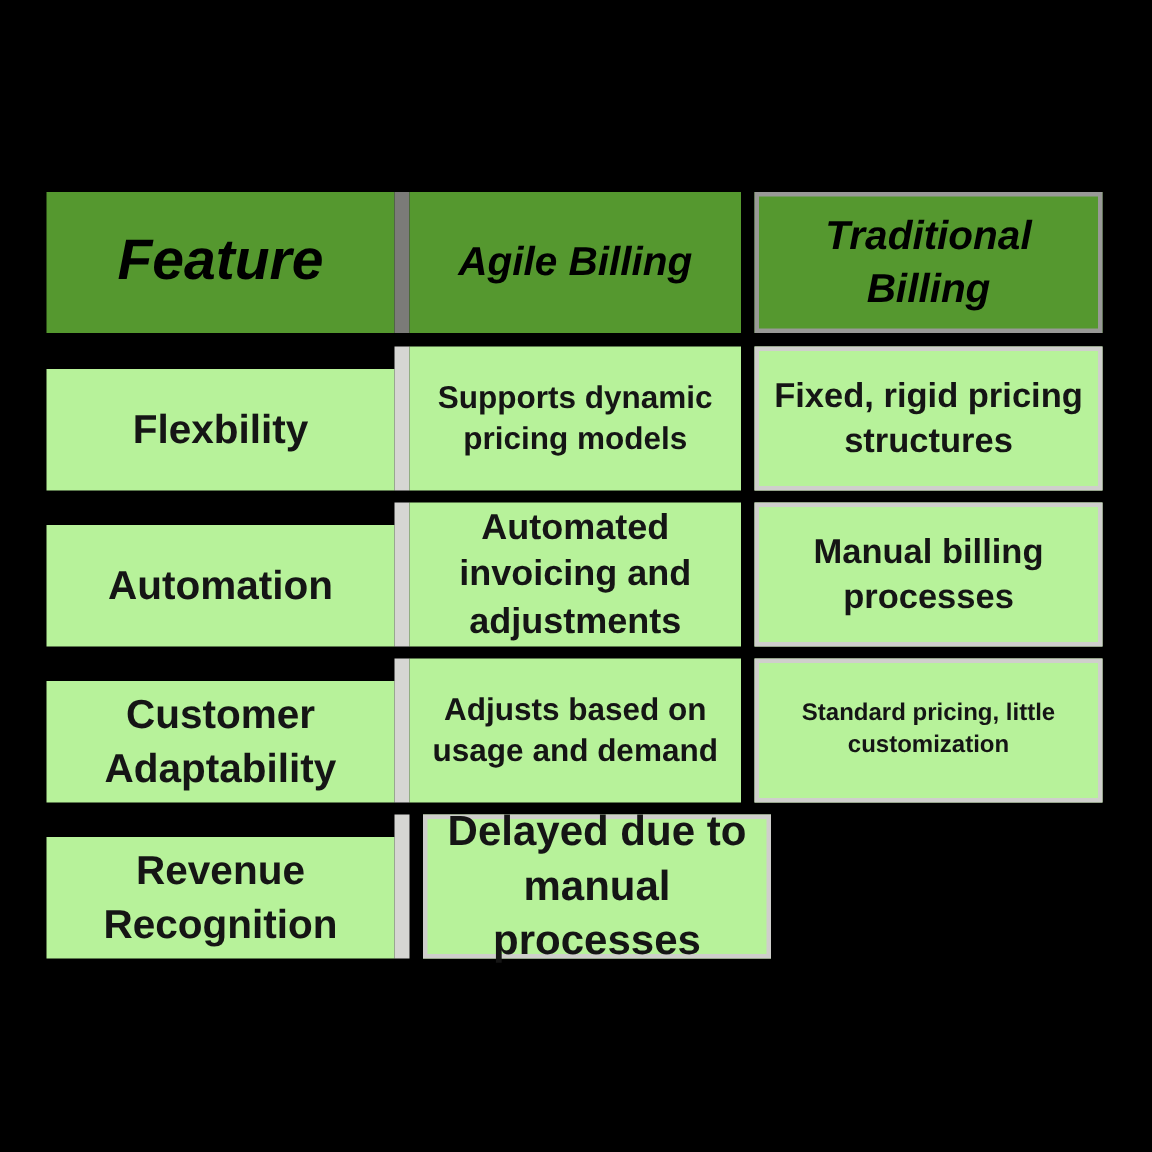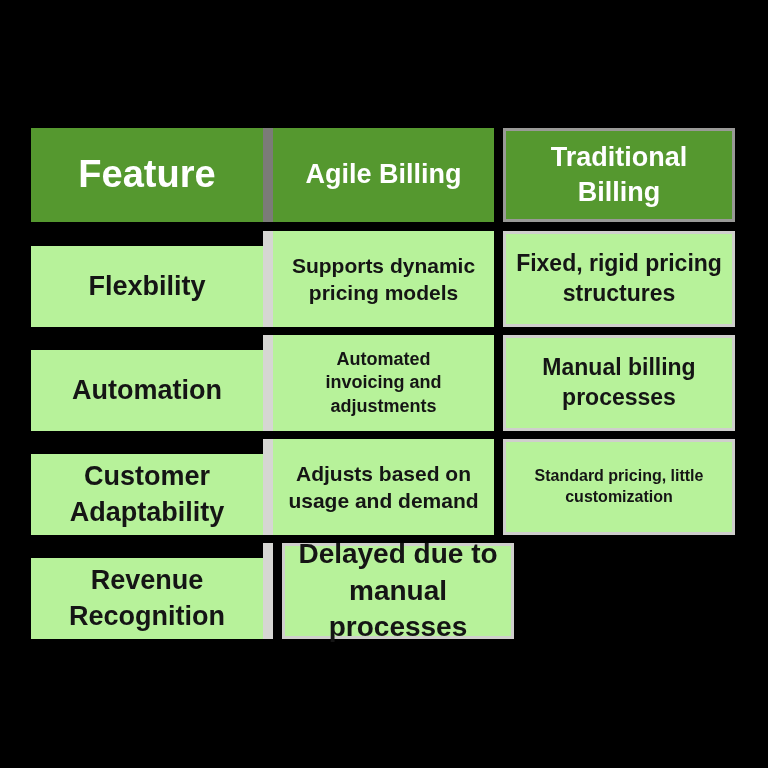--- a/index.html
+++ b/index.html
@@ -39,38 +39,38 @@
   }
   .col1 { width: 232px; }
   .divider { width: 10px; }
   .col2 { width: 221px; }
   .colgap { width: 9px; background: transparent; }
   .col3 { width: 232px; }
 
   
   .header-row .col1,
   .header-row .col2,
-  .header-row .col3 { background: #55982f; color: #ffffff; }
+  .header-row .col3 { background: #55982f; color: #000000; font-style: italic; }
   .header-row .divider { background: #7b7b78; }
   .header-row .col3 { border: 3px solid #999997; }
   .header-row .col1 { font-size: 38px; }
   .header-row .col2, .header-row .col3 { font-size: 27px; padding: 0 18px; }
 
   
   .body-row .col1,
   .body-row .col2,
   .body-row .col3 { background: #b7f29a; color: #151515; }
   .body-row .divider { background: #d6d6d3; }
   .body-row .col3 { border: 3px solid #cfcfcc; }
   .body-row .col1 { font-size: 27px; padding: 0 14px; margin-top: 15px; }
   .body-row .col2 { font-size: 21px; padding: 0 8px; }
   .body-row .col3 { font-size: 23px; padding: 0 10px; }
 
   
-  .cell.small3 { font-size: 18px; padding: 0 30px; }
+  .cell.small3 { font-size: 24px; padding: 0 30px; }
   .cell.small3b { font-size: 16px; padding: 0 28px; }
   .cell.med2 { font-size: 28px; }
 </style>
 </head>
 <body>
 
 <div class="canvas">
   <div class="comparison-table">
 
     <div class="t-row header-row">

